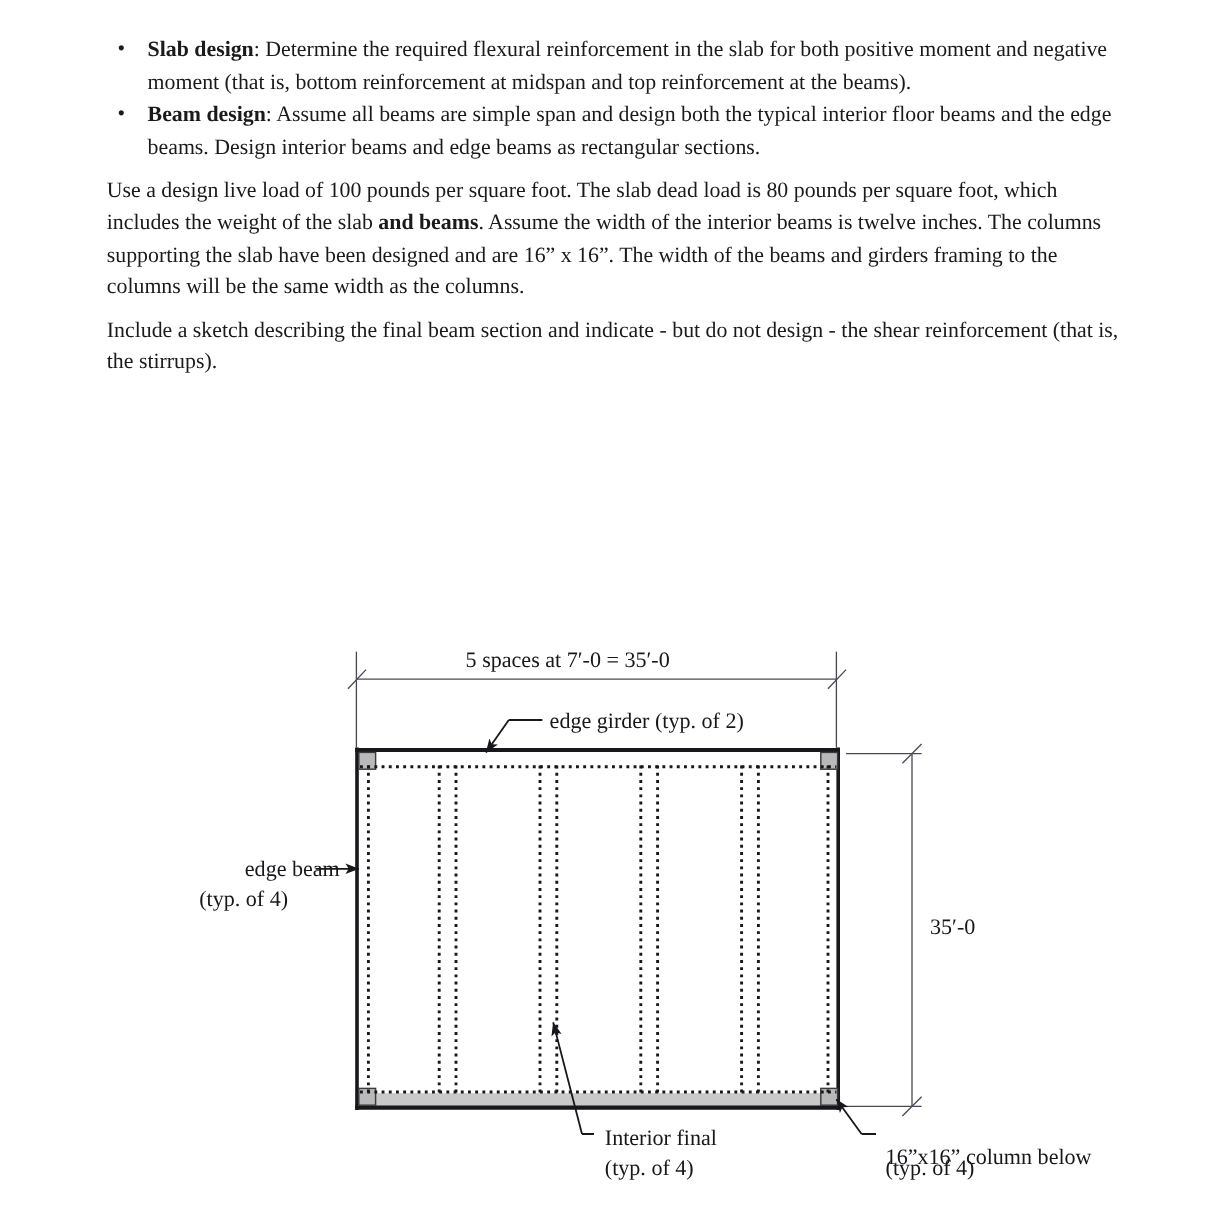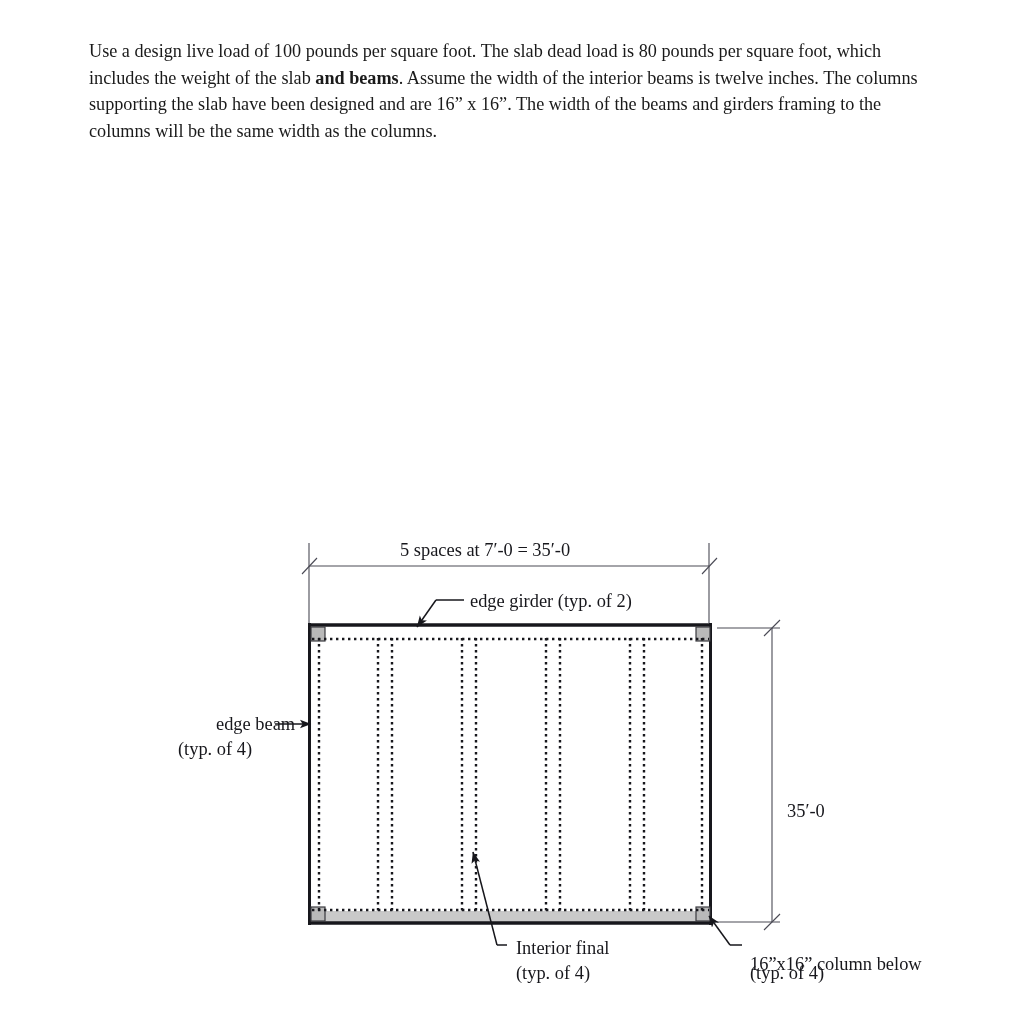--- a/index.html
+++ b/index.html
@@ -61,21 +61,21 @@
   b { font-weight: bold; }
   .sub {
     font-size: 0.72em;
     vertical-align: -0.25em;
     letter-spacing: 0;
   }
 
   
   #figure {
     position: absolute;
-    left: 12px;
+    left: 0;
     top: 0;
     width: 896px;
     height: 1011px;
     pointer-events: none;
     border-radius: 32px;
   }
   #figure svg { display: block; }
   .fig-label {
     position: absolute;
     font-family: "Liberation Serif", serif;
@@ -88,25 +88,28 @@
 </head>
 <body>
 
 <div id="page">
 
   <div id="text-block">
 
 
 
     <ul class="bullets">
+      <li><b>Slab design</b><span>:  Determine the required flexural reinforcement in the slab for both positive moment and negative moment (that is, bottom reinforcement at midspan and top reinforcement at the beams).</span></li>
+      <li><b>Beam design</b><span>:  Assume all beams are simple span and design both the typical interior floor beams and the edge beams.  Design interior beams and edge beams as rectangular sections.</span></li>
     </ul>
 
     <p class="para"><span>Use a design live load of 100 pounds per square foot.  The slab dead load is 80 pounds per square foot, which includes the weight of the slab </span><b>and beams</b><span>.  Assume the width of the interior beams is twelve inches.  The columns supporting the slab have been designed and are 16” x 16”.  The width of the beams and girders framing to the columns will be the same width as the columns.</span></p>
 
 
+    <p class="para">Include a sketch describing the final beam section and indicate - but do not design - the shear reinforcement (that is, the stirrups).</p>
   </div>
 
   <div id="figure">
 
     <svg width="1024" height="1011" viewBox="0 0 1024 1011">
 
       <g stroke="#4a4a55" stroke-width="1.1" fill="none">
         <line x1="297" y1="543" x2="297" y2="628"></line>
         <line x1="697" y1="543" x2="697" y2="628"></line>
         <line x1="297" y1="566" x2="697" y2="566"></line>
@@ -180,21 +183,21 @@
       </g>
 
       <g stroke="#17171c" stroke-width="1.5" fill="none">
         <line x1="730" y1="945" x2="718" y2="945"></line>
         <line x1="718" y1="945" x2="697" y2="916" marker-end="url(#arrowhead)"></line>
       </g>
     </svg>
 
     <div class="fig-label" style="left:388px; top:538px;">5 spaces at 7′-0 = 35′-0</div>
 
-    <div class="fig-label" style="left:775px; top:760px;margin-top:39px;">35′-0</div>
+    <div class="fig-label" style="left:775px; top:760px;">35′-0</div>
 
     <div class="fig-label" style="left:458px; top:589px;">edge girder (typ. of 2)</div>
 
     <div class="fig-label" style="left:166px; top:712px;margin-left:38px;">edge beam</div>
     <div class="fig-label" style="left:166px; top:737px;">(typ. of 4)</div>
 
     <div class="fig-label" style="left:504px; top:936px;">Interior final</div>
     <div class="fig-label" style="left:504px; top:961px;">(typ. of 4)</div>
 
     <div class="fig-label" style="left:738px; top:936px;margin-top:16px;">16”x16” column below</div>

